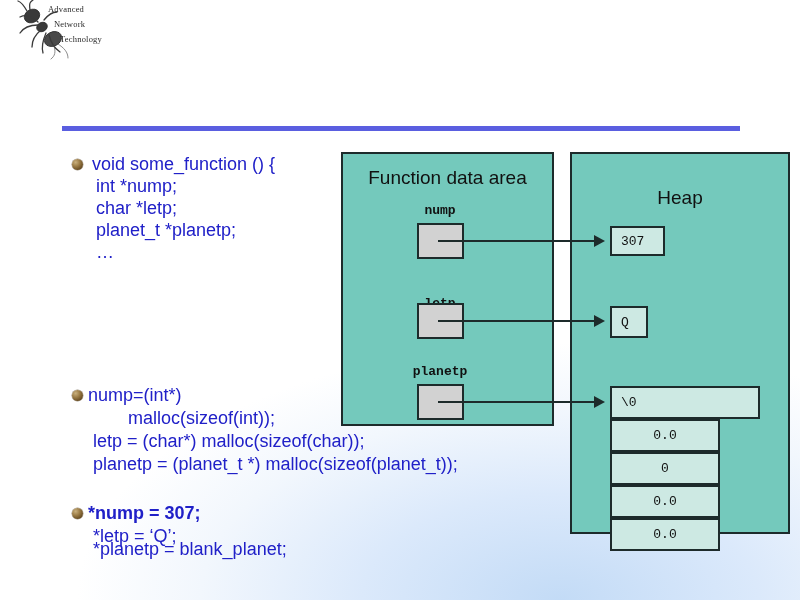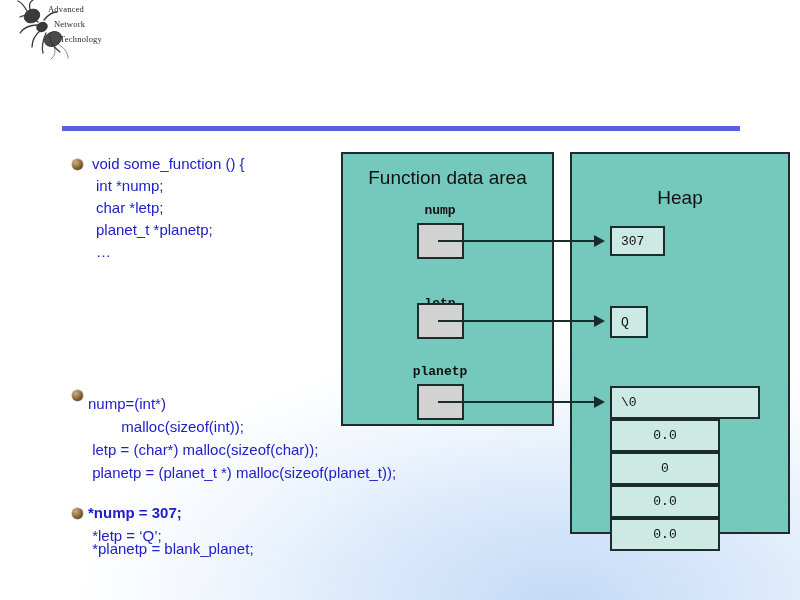--- a/index.html
+++ b/index.html
@@ -61,21 +61,21 @@
     position: absolute;
     left: 62px; top: 126px;
     width: 678px; height: 5px;
     background: #5a5ee0;
   }
 
   
   .bullet-block {
     position: absolute;
     color: #2020c8;
-    font-size: 15px;
+    font-size: 18px;
     line-height: 22px;
     white-space: pre;
   }
   .bullet-dot {
     position: absolute;
     width: 11px; height: 11px;
     border-radius: 50%;
     background: radial-gradient(circle at 33% 30%, #c9b07e 0%, #9c7d47 38%, #6a4f25 72%, #4a3718 100%);
     box-shadow: 0 0 0 .5px rgba(60,40,10,.5);
   }
@@ -175,21 +175,21 @@
   <div class="bullet-dot" style="left:72px; top:159px;"></div>
   <div class="bullet-block" style="left:92px; top:153px;">
     <div class="btxt" style="left:0; top:0;">void some_function () {</div>
     <div class="btxt" style="left:4px; top:22px;">int *nump;</div>
     <div class="btxt" style="left:4px; top:44px;">char *letp;</div>
     <div class="btxt" style="left:4px; top:66px;">planet_t *planetp;</div>
     <div class="btxt" style="left:4px; top:88px;">…</div>
   </div>
 
   <div class="bullet-dot" style="left:72px; top:390px;"></div>
-  <div class="bullet-block" style="left:88px; top:384px;margin-top:9px;">
+  <div class="bullet-block" style="left:88px; top:384px;">
     <div class="btxt" style="left:0; top:0;">nump=(int*)</div>
     <div class="btxt" style="left:0; top:23px;">        malloc(sizeof(int));</div>
     <div class="btxt" style="left:0; top:46px;"> letp = (char*) malloc(sizeof(char));</div>
     <div class="btxt" style="left:0; top:69px;"> planetp = (planet_t *) malloc(sizeof(planet_t));</div>
   </div>
 
   <div class="bullet-dot" style="left:72px; top:508px;"></div>
   <div class="bullet-block" style="left:88px; top:502px;">
     <div class="btxt" style="left:0; top:0;font-weight:bold;">*nump = 307;</div>
     <div class="btxt" style="left:0; top:23px;"> *letp = ‘Q’;</div>

